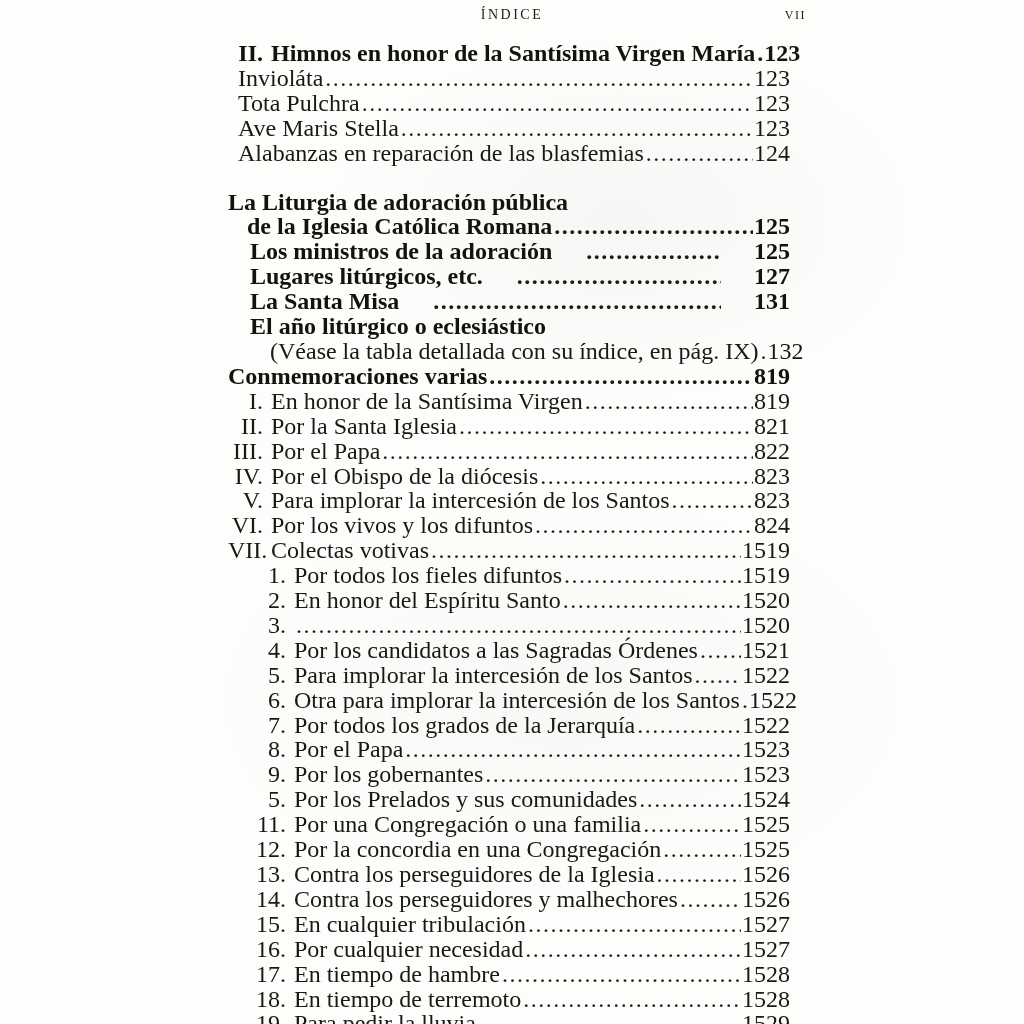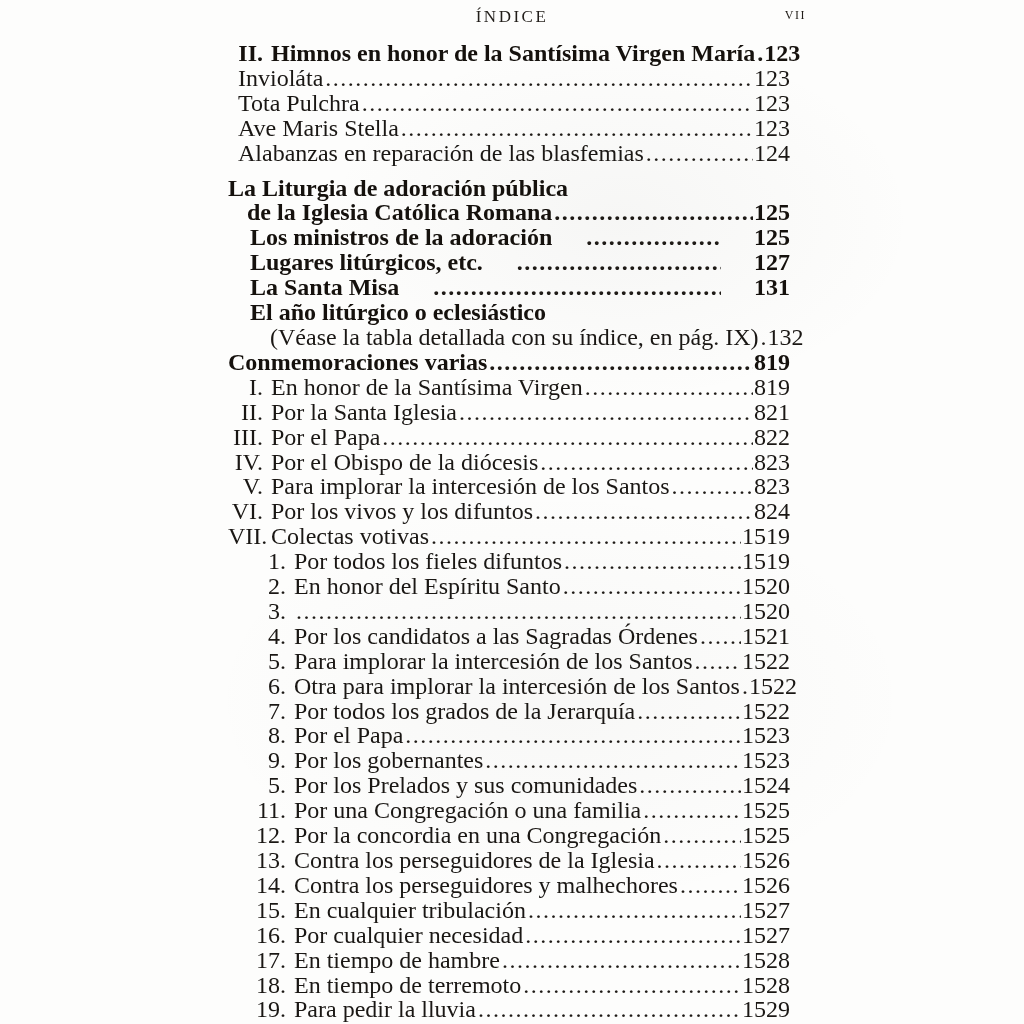--- a/index.html
+++ b/index.html
@@ -20,38 +20,38 @@
     content: "";
     position: absolute; inset: 0;
     background:
       radial-gradient(ellipse 420px 260px at 620px 220px, rgba(120,120,115,0.05), transparent 70%),
       radial-gradient(ellipse 500px 300px at 560px 700px, rgba(120,120,115,0.04), transparent 70%);
     pointer-events: none;
   }
   .hdr-title {
     position: absolute; top: 7px; left: 0; width: 100%;
     text-align: center;
-    font-size: 17px; letter-spacing: 2.5px;
+    font-size: 14px; letter-spacing: 2.5px;
     color: #211d19;
   }
   .hdr-folio {
     position: absolute; top: 8px; right: 218px;
     font-size: 12px; letter-spacing: 1.5px;
     color: #211d19;
   }
   .toc {
     position: absolute; top: 41px; left: 228px; width: 562px;
     font-size: 24px; line-height: 24.9px;
   }
   .row {
     display: flex;
     align-items: baseline;
     white-space: nowrap;
   }
-  .row.gap { margin-top: 10px; }
+  .row.gap { margin-top: 24px; }
   .bold { font-weight: 700; color: #15110d; }
   .num { flex: none; text-align: right; }
   .t-roman  > .num { width: 35px; margin-right: 8px; }
   .t-arabic { padding-left: 20px; }
   .t-arabic > .num { width: 38px; margin-right: 8px; }
   .t-plain  { padding-left: 10px; }
   .t-head   { padding-left: 0; }
   .t-head2  { padding-left: 19px; }
   .t-head3  { padding-left: 22px; gap: 32px; }
   .t-note   { padding-left: 42px; }

